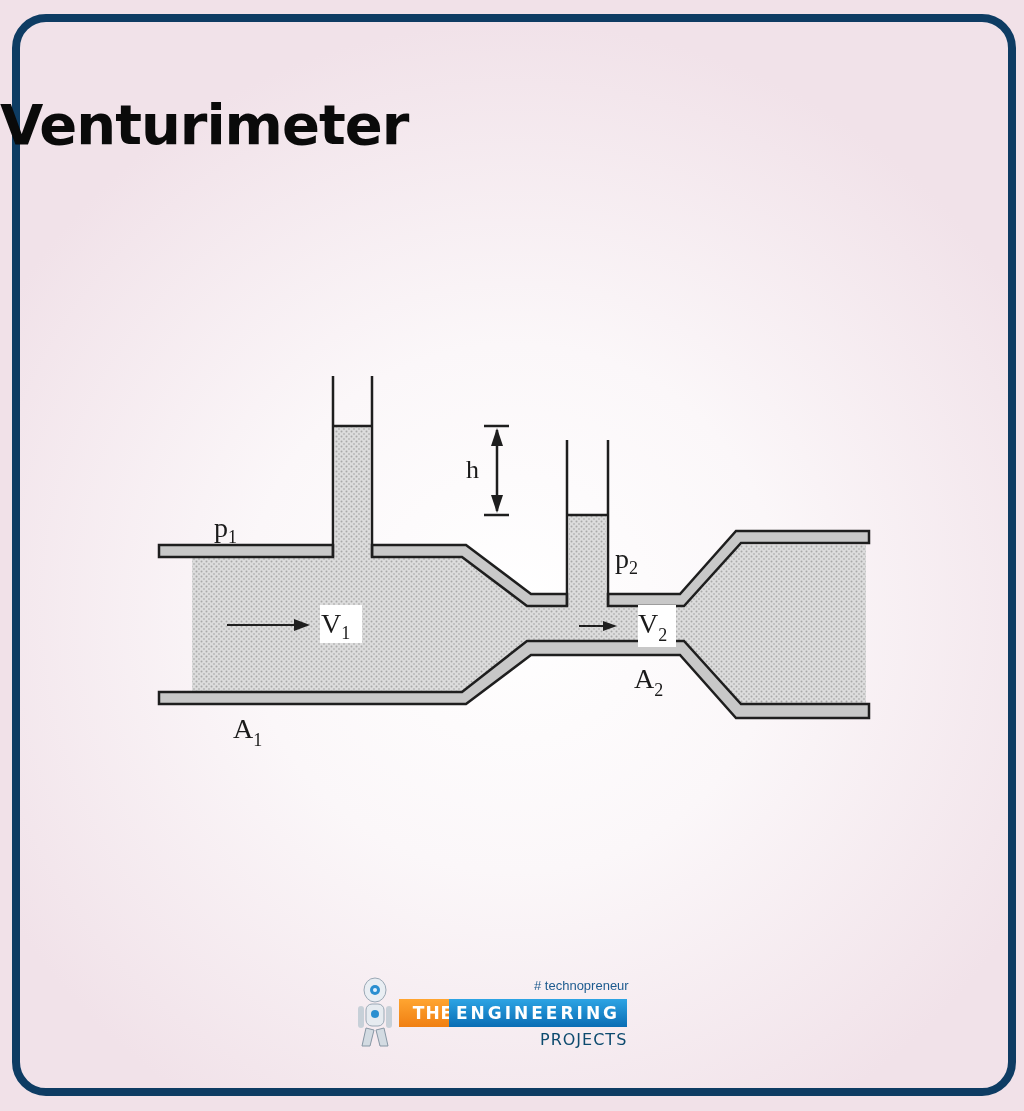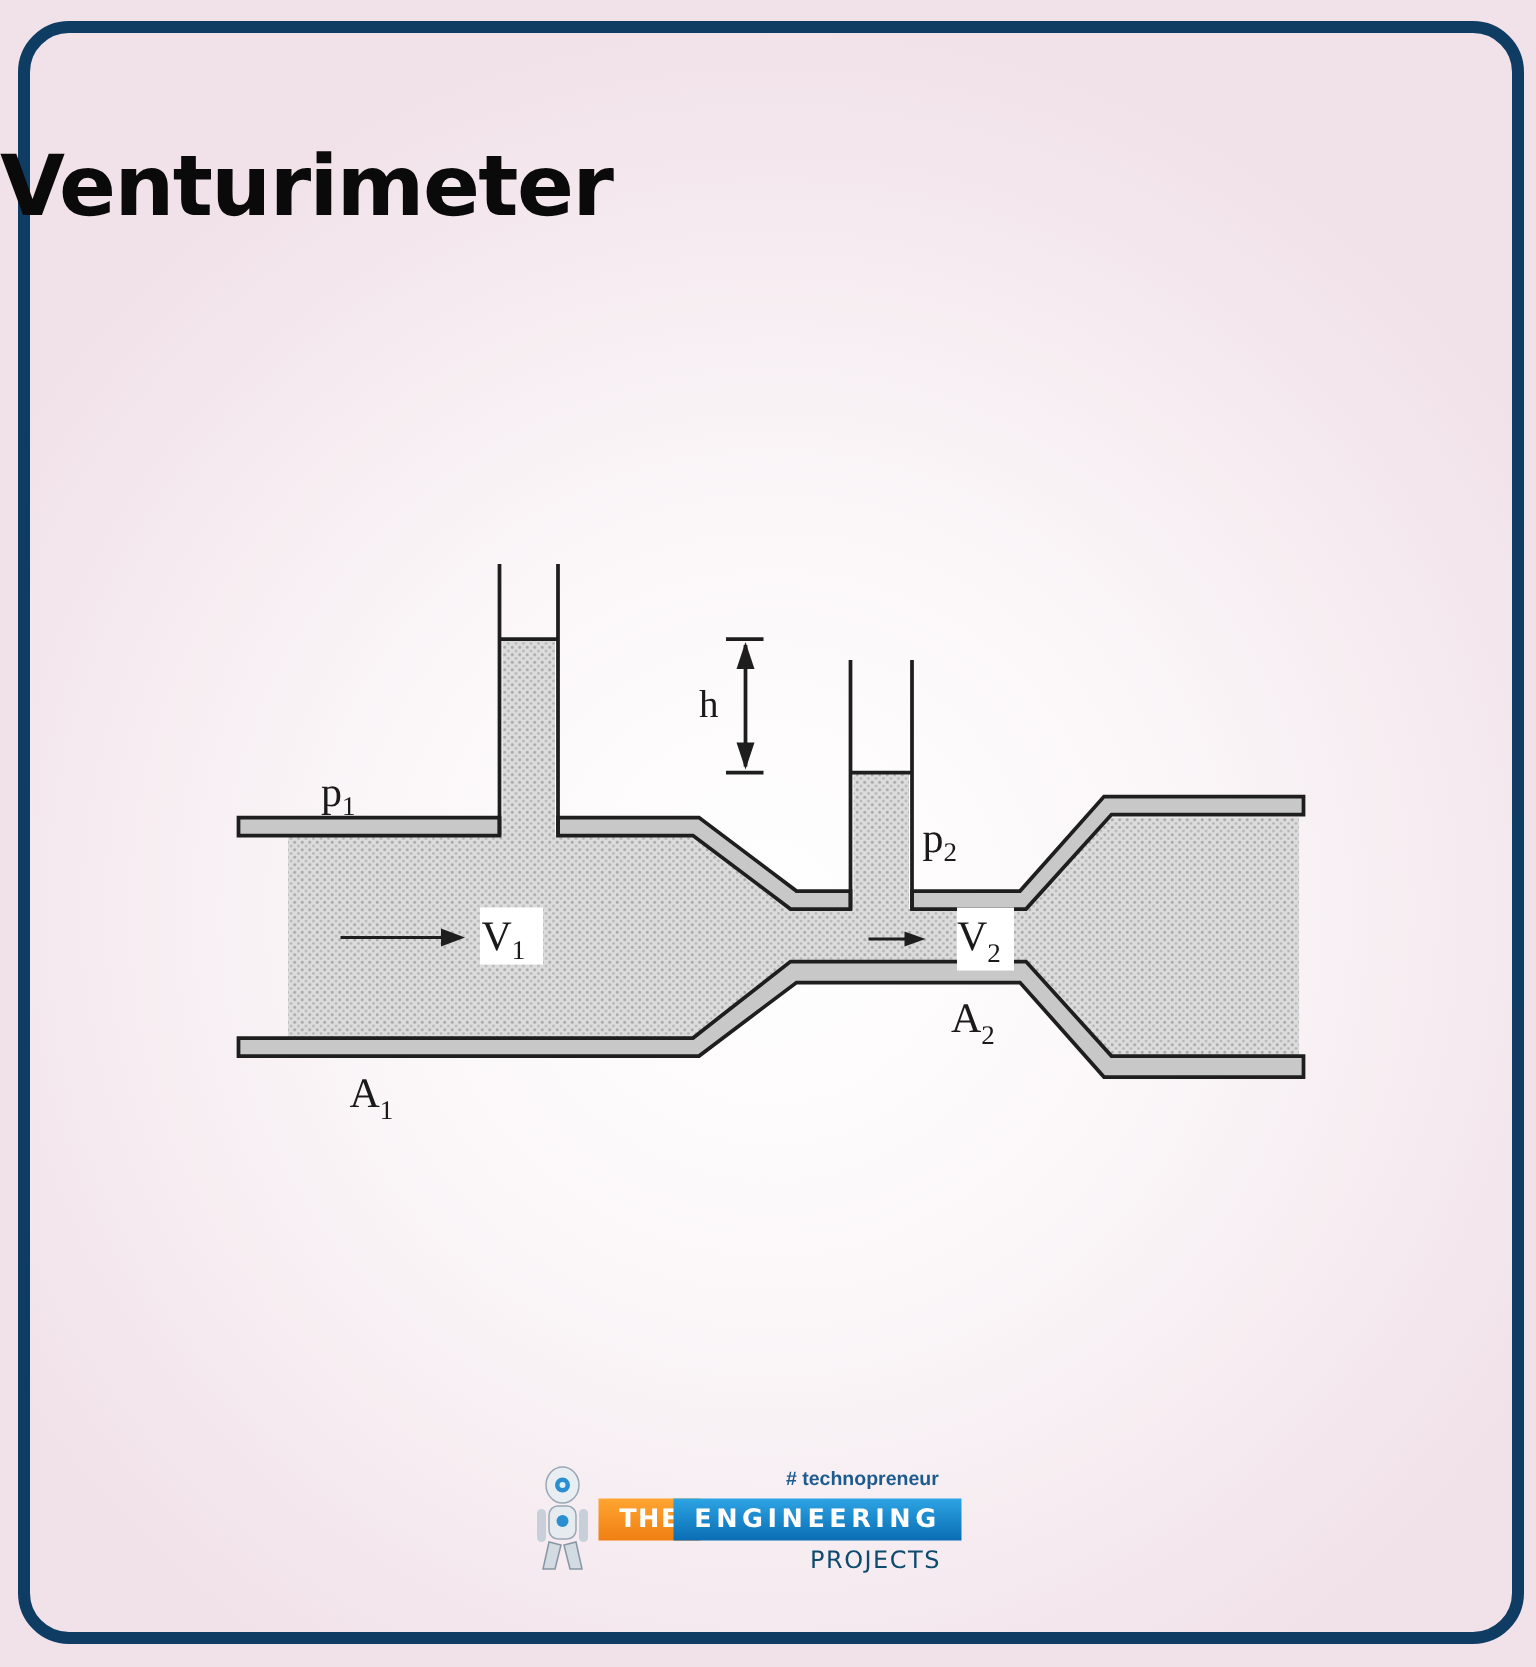--- a/index.html
+++ b/index.html
@@ -15,31 +15,31 @@
   }
   .title {
     position: absolute; left: 0; right: 0; top: 92px; 
     font-family: "DejaVu Sans", sans-serif; font-weight: bold; font-size: 56px;
     color: #0a0a0a; letter-spacing: -1px;
   }
   svg.diagram { position: absolute; left: 0; top: 0; }
   .lbl { font-family: "Liberation Serif", serif; fill: #1a1a1a; }
   .logo { position: absolute; left: 352px; top: 976px; width: 290px; height: 80px; }
   .logo .tag {
-    position: absolute; left: 172px; top: 2px; font-family: "Liberation Sans", sans-serif;
-    font-weight: bold; font-size: 13px; color: #1d5b8f;
+    position: absolute; left: 182px; top: 2px; font-family: "Liberation Sans", sans-serif;
+    font-weight: normal; font-size: 13px; color: #1d5b8f;
   }
   .logo .the {
     position: absolute; left: 47px; top: 23px; width: 68px; height: 28px;
     background: linear-gradient(#ffa531, #f07f12); color: #fff;
     font-family: "DejaVu Sans", sans-serif; font-weight: bold; font-size: 17px;
     text-align: center; line-height: 28px; letter-spacing: 1px;
   }
   .logo .eng {
-    position: absolute; left: 97px; top: 23px; width: 192px; height: 28px;
+    position: absolute; left: 97px; top: 23px; width: 178px; height: 28px;
     background: linear-gradient(#2da4e4, #0a6db4); color: #fff;
     font-family: "DejaVu Sans", sans-serif; font-weight: bold; font-size: 17px;
     text-align: center; line-height: 28px; letter-spacing: 3px;
   }
   .logo .proj {
     position: absolute; left: 188px; top: 54px; font-family: "DejaVu Sans", sans-serif;
     font-weight: normal; font-size: 16px; color: #0c4a6e; letter-spacing: 1px;
   }
   .logo .robot { position: absolute; left: 0; top: 0; }
 </style>

